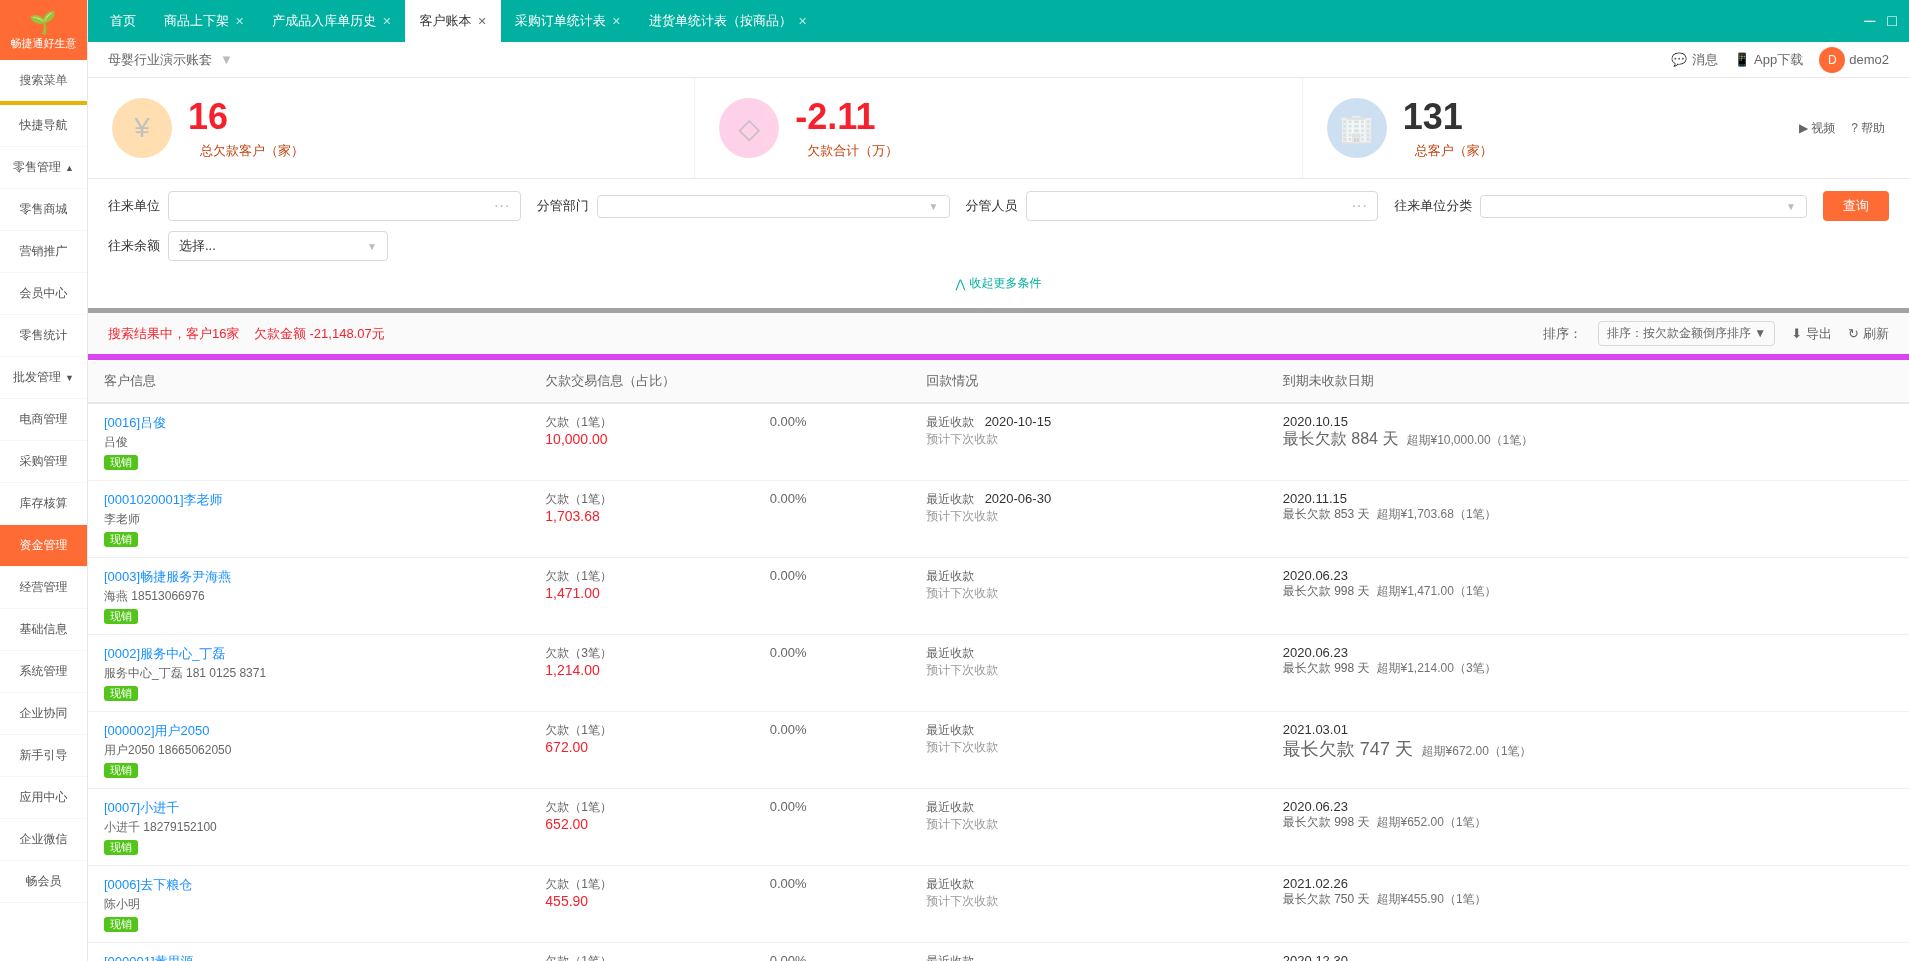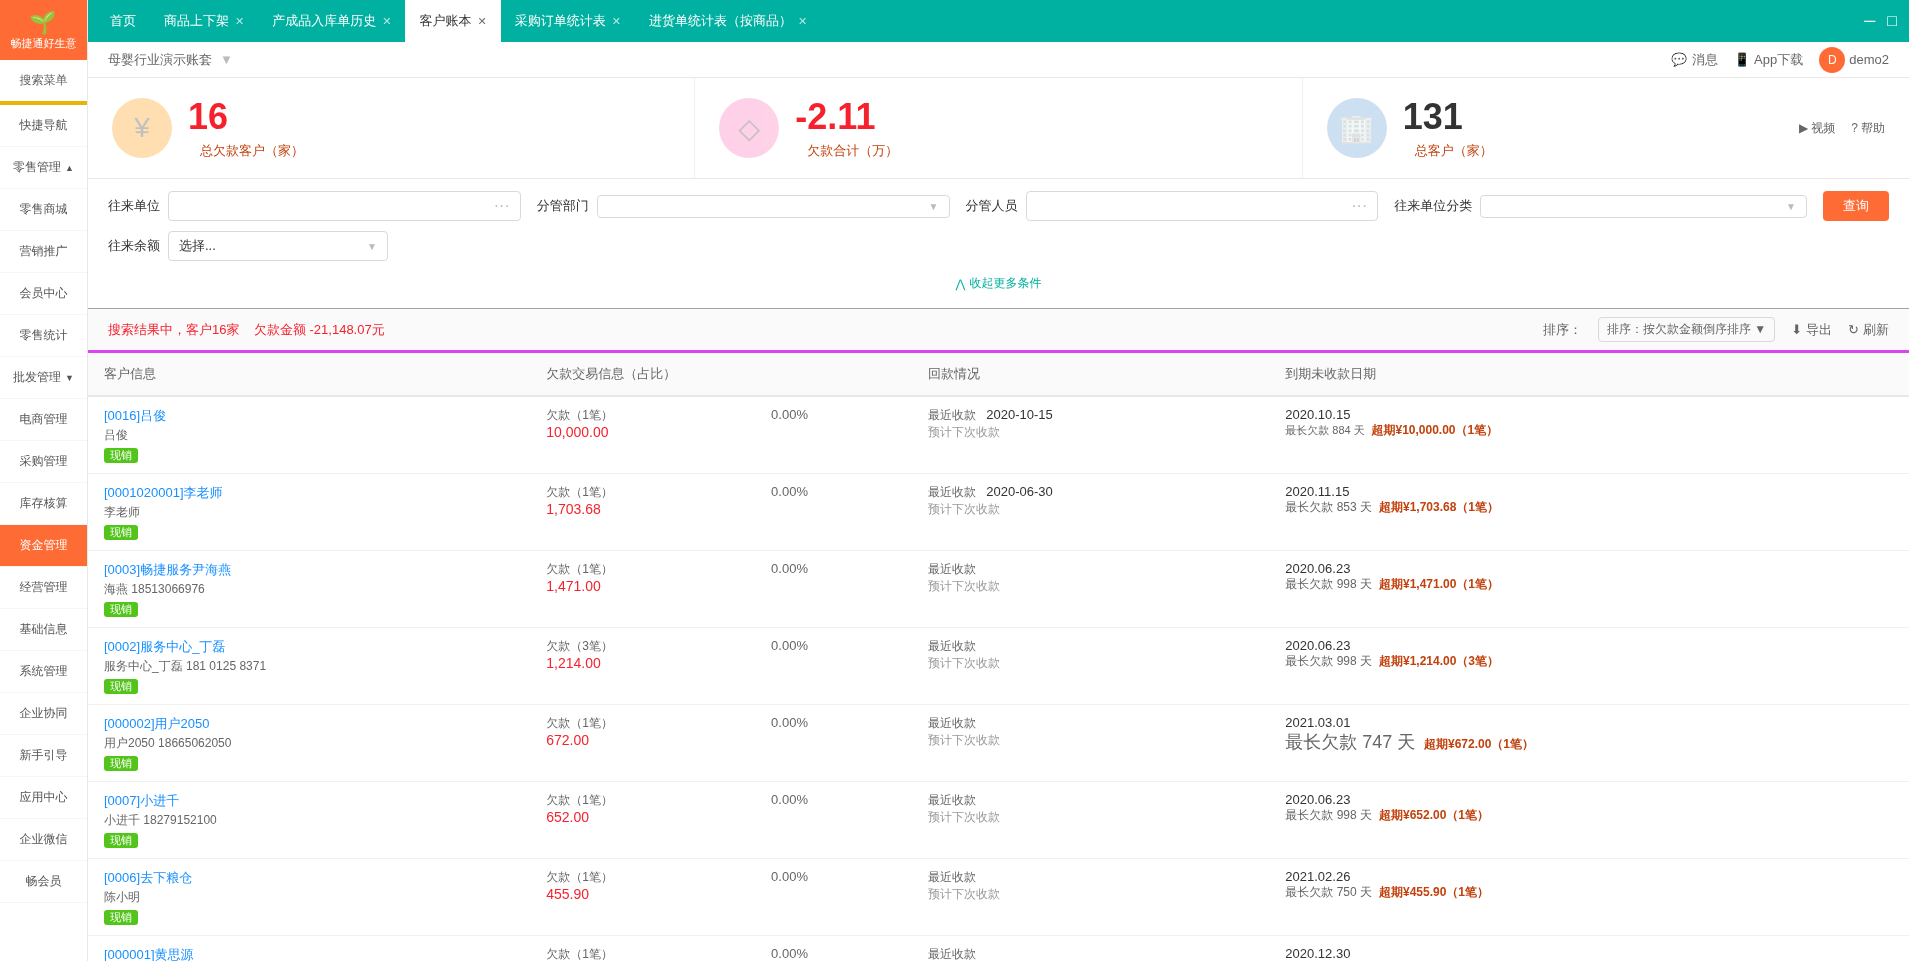--- a/index.html
+++ b/index.html
@@ -38,32 +38,32 @@
     .stat-icon.blue { background: #5b9bd5; }
     .stat-info { }
     .stat-number { font-size: 36px; font-weight: bold; }
     .stat-number.red { color: #f5222d; }
     .stat-number.dark { color: #333; font-weight: 900; }
     .stat-label { font-size: 13px; color: #c2410c; margin-top: 4px; margin-left: 12px; }
     .stat-card-actions { margin-left: auto; display: flex; gap: 16px; align-items: flex-start; }
     .stat-action-link { font-size: 12px; color: #666; cursor: pointer; display: flex; align-items: center; gap: 3px; }
 
     
-    .filter-area { background: #fff; padding: 12px 20px; border-bottom: 1px solid #a3a3a3; flex-shrink: 0; }
+    .filter-area { background: #fff; padding: 12px 20px; border-bottom: 5px solid #a3a3a3; flex-shrink: 0; }
     .filter-row { display: flex; align-items: center; gap: 16px; margin-bottom: 10px; }
     .filter-item { display: flex; align-items: center; gap: 8px; flex: 1; }
     .filter-label { font-size: 13px; color: #333; white-space: nowrap; }
     .filter-input { flex: 1; border: 1px solid #d9d9d9; border-radius: 4px; padding: 5px 10px; font-size: 13px; color: #333; display: flex; align-items: center; justify-content: space-between; cursor: pointer; background: #fff; }
     .filter-input .placeholder { color: #bbb; }
     .filter-select { flex: 1; border: 1px solid #d9d9d9; border-radius: 4px; padding: 5px 10px; font-size: 13px; background: #fff; color: #333; display: flex; align-items: center; justify-content: space-between; cursor: pointer; }
     .filter-btn-query { background: #ff6b35; color: #fff; border: none; border-radius: 4px; padding: 6px 20px; cursor: pointer; font-size: 13px; }
     .collapse-btn { text-align: center; color: #00b0a0; font-size: 12px; cursor: pointer; padding: 4px; display: flex; align-items: center; justify-content: center; gap: 4px; }
 
     
-    .results-bar { background: #fafafa; padding: 8px 20px; border-bottom: 3px solid #d946ef; display: flex; align-items: center; justify-content: space-between; flex-shrink: 0; }
+    .results-bar { background: #fafafa; padding: 8px 20px; border-bottom: 6px solid #d946ef; display: flex; align-items: center; justify-content: space-between; flex-shrink: 0; }
     .results-text { font-size: 13px; color: #333; }
     .results-text span { color: #f5222d; }
     .results-actions { display: flex; align-items: center; gap: 16px; font-size: 13px; color: #666; }
     .results-action { cursor: pointer; display: flex; align-items: center; gap: 4px; }
     .sort-select { border: 1px solid #d9d9d9; border-radius: 4px; padding: 3px 8px; font-size: 12px; cursor: pointer; }
 
     
     .table-container { flex: 1; overflow-y: auto; background: #fff; }
     table { width: 100%; border-collapse: collapse; }
     thead tr { background: #fafafa; border-bottom: 2px solid #e8e8e8; }
@@ -77,21 +77,21 @@
 
     .debt-amount { color: #f5222d; font-size: 14px; font-weight: 500; }
     .debt-label { color: #666; font-size: 12px; }
     .debt-percent { color: #666; font-size: 13px; }
 
     .return-label { color: #666; font-size: 12px; }
     .return-date { color: #333; font-size: 13px; }
     .return-next { color: #999; font-size: 12px; }
 
     .due-date { color: #333; font-size: 13px; }
-    .overdue-text { color: #c2410c; font-size: 12px; cursor: pointer; font-weight: bold; }
+    .overdue-text { color: #737373; font-size: 12px; cursor: pointer; }
     .nav-item { padding: 12px 8px; text-align: center; cursor: pointer; border-bottom: 1px solid #f5f5f5; font-size: 12px; color: #555; }
     .nav-item.active-menu { background: #ff6b35 !important; color: #fff !important; }
     .nav-item-with-arrow { display: flex; align-items: center; justify-content: center; gap: 4px; position: relative; }
 
     .dotdotdot { color: #bbb; font-size: 16px; margin-left: 4px; cursor: pointer; }
     .chevron-down { color: #bbb; font-size: 10px; }
   </style>
 </head>
 <body>
 
@@ -317,21 +317,21 @@
     <td>
       <div>
         <span class="return-label">最近收款&nbsp;&nbsp;</span>
         <span class="return-date">2020-10-15</span>
       </div>
       <div class="return-next">预计下次收款</div>
     </td>
     <td>
       <div class="due-date">2020.10.15</div>
       <div>
-        <span style="color:#666;font-size:11px;margin-top:44px;">最长欠款 884 天&nbsp;</span>
+        <span style="color:#666;font-size:16px;margin-top:44px;">最长欠款 884 天&nbsp;</span>
         <span class="overdue-text">超期¥10,000.00（1笔）</span>
       </div>
     </td>
   </tr>
           <tr>
     <td>
       <div class="customer-name">[0001020001]李老师</div>
       <div class="customer-sub">李老师</div>
       <span class="tag-green">现销</span>
     </td>

